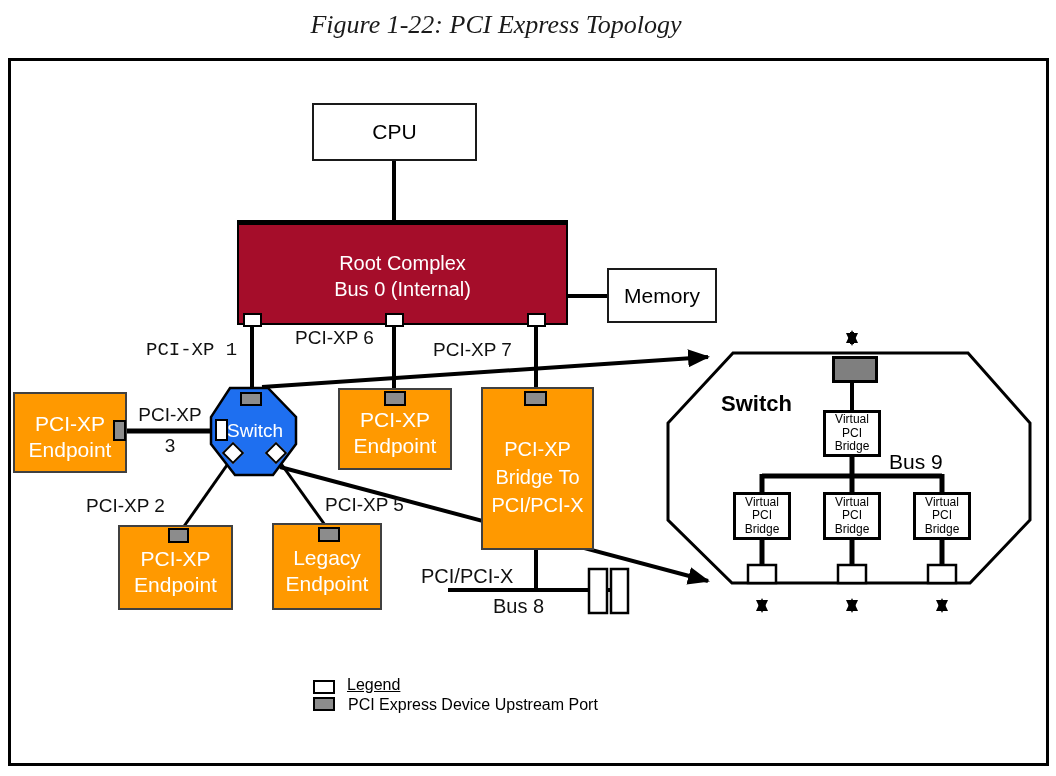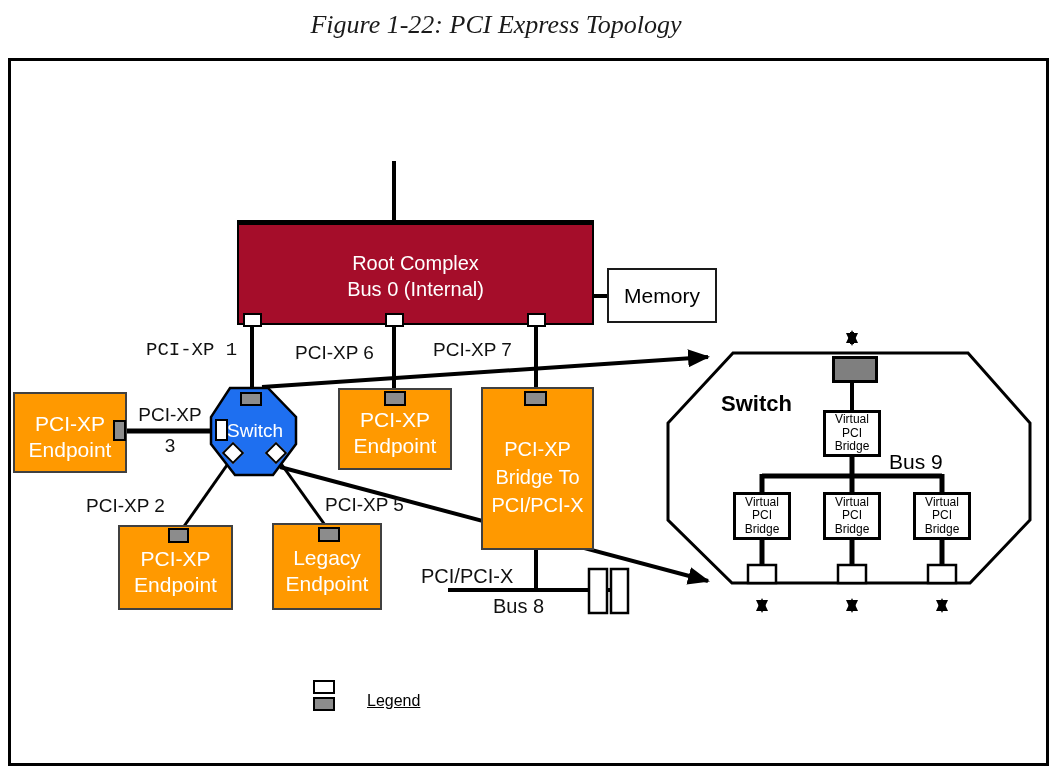--- a/index.html
+++ b/index.html
@@ -98,22 +98,25 @@
     <line x1="852" y1="600" x2="852" y2="611" stroke="#000" stroke-width="4" marker-start="url(#ah2)" marker-end="url(#ah2)"></line>
     <line x1="942" y1="600" x2="942" y2="611" stroke="#000" stroke-width="4" marker-start="url(#ah2)" marker-end="url(#ah2)"></line>
 
     <polygon points="230,388 268,388 296,417 296,444 273,475 235,475 211,444 211,417" fill="#1e6ff0" stroke="#000" stroke-width="2.5"></polygon>
 
     <rect x="748" y="565" width="28" height="18" fill="#fff" stroke="#000" stroke-width="2.5"></rect>
     <rect x="838" y="565" width="28" height="18" fill="#fff" stroke="#000" stroke-width="2.5"></rect>
     <rect x="928" y="565" width="28" height="18" fill="#fff" stroke="#000" stroke-width="2.5"></rect>
   </svg>
 
-
-  <div id="root-complex" class="node" style="left:237px; top:220px; width:357px; height:105px;">
+  <div class="node plain" style="left:312px; top:103px; width:165px; height:58px;">
+    <span>CPU</span>
+  </div>
+
+  <div id="root-complex" class="node" style="left:237px; top:220px; width:331px; height:105px;">
     <span class="ml">Root Complex
 Bus 0 (Internal)</span>
   </div>
   <div class="portW" style="left:243px; top:313px; width:19px; height:14px;"></div>
   <div class="portW" style="left:385px; top:313px; width:19px; height:14px;"></div>
   <div class="portW" style="left:527px; top:313px; width:19px; height:14px;"></div>
 
   <div class="node plain" style="left:607px; top:268px; width:110px; height:55px;">
     <span>Memory</span>
   </div>
@@ -149,21 +152,21 @@
   </div>
   <div class="portG" style="left:318px; top:527px; width:22px; height:15px;"></div>
 
   <div class="portG" style="left:240px; top:392px; width:22px; height:14px;"></div>
   <div class="portW" style="left:215px; top:419px; width:13px; height:22px;"></div>
   <div class="diamond" style="left:225px; top:445px;"></div>
   <div class="diamond" style="left:268px; top:445px;"></div>
   <div id="switch-blue-label" class="abs" style="left:212px; top:420px; width:86px;">Switch</div>
 
   <div class="lbl" style="left:146px; top:339px;font-family:Liberation Mono, monospace;">PCI-XP 1</div>
-  <div class="lbl" style="left:295px; top:342px;text-align:center;">PCI-XP 6</div>
+  <div class="lbl" style="left:295px; top:327px;text-align:center;">PCI-XP 6</div>
   <div class="lbl" style="left:433px; top:339px;">PCI-XP 7</div>
   <div class="lbl" style="left:128px; top:404px; width:84px; text-align:center;">PCI-XP</div>
   <div class="lbl" style="left:128px; top:435px; width:84px; text-align:center;">3</div>
   <div class="lbl" style="left:86px; top:495px;">PCI-XP 2</div>
   <div class="lbl" style="left:325px; top:494px;">PCI-XP 5</div>
   <div class="lbl" style="left:421px; top:565px; font-size:20px;">PCI/PCI-X</div>
   <div class="lbl" style="left:493px; top:595px; font-size:20px;">Bus 8</div>
 
   <div class="abs" id="sd-title" style="left:721px; top:391px; z-index:2;">Switch</div>
   <div class="portG" id="sd-upstream-port" style="left:832px; top:356px; width:46px; height:27px;"></div>
@@ -182,17 +185,18 @@
     <span class="ml">Virtual
 PCI
 Bridge</span>
   </div>
   <div class="vpb" style="left:913px; top:492px; width:58px; height:48px;">
     <span class="ml">Virtual
 PCI
 Bridge</span>
   </div>
 
-  <div class="abs" id="legend-title" style="left:347px; top:692px; z-index:2;margin-left:20px;">Legend</div>
+  <div class="abs" id="legend-title" style="left:347px; top:676px; z-index:2;">Legend</div>
   <div class="portW" style="left:313px; top:680px; width:22px; height:14px;"></div>
   <div class="portG" style="left:313px; top:697px; width:22px; height:14px;"></div>
+  <div class="abs legend-text" style="left:348px; top:696px; z-index:2;">PCI Express Device Upstream Port</div>
 
 </div>
 
 </body></html>

